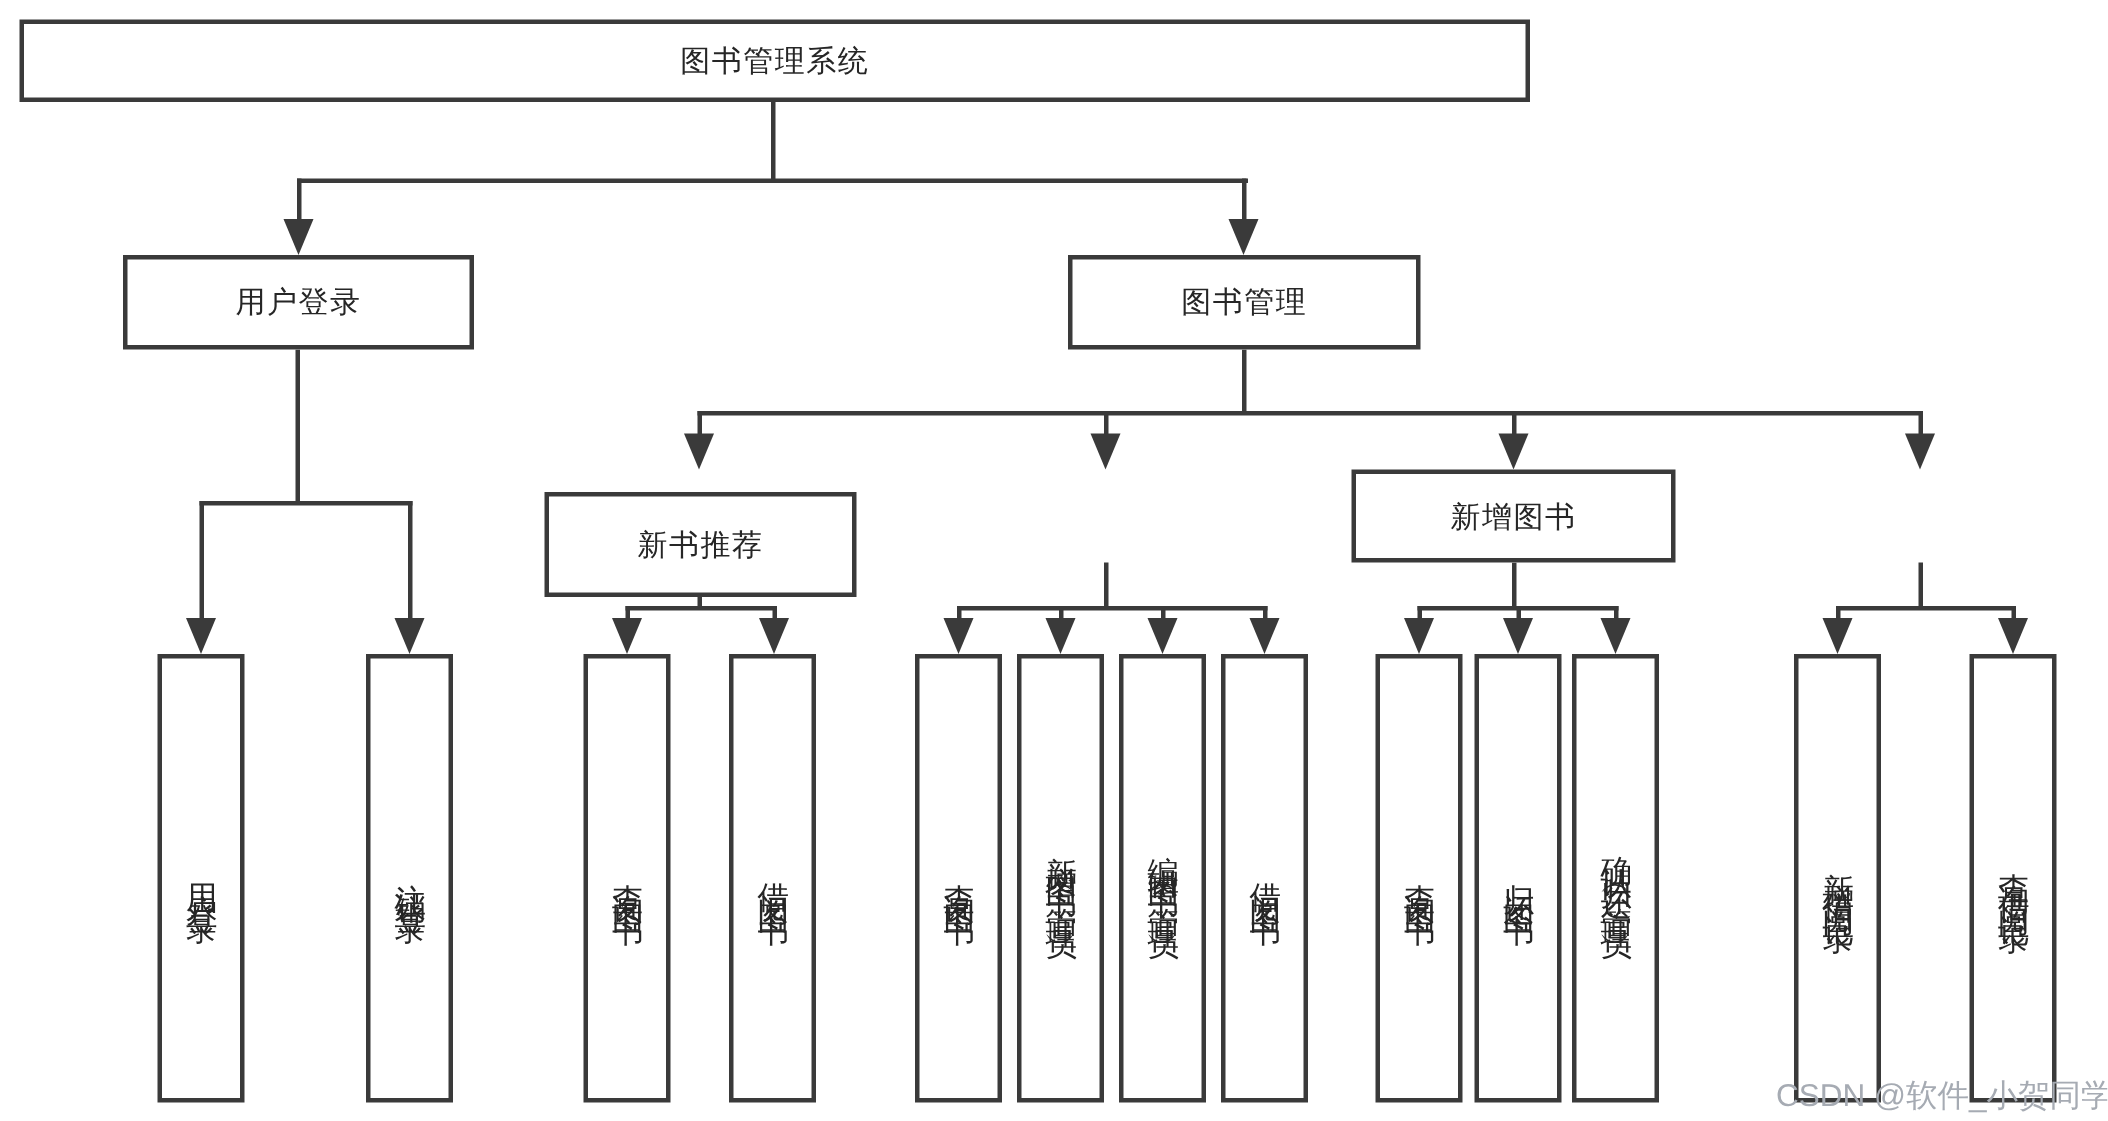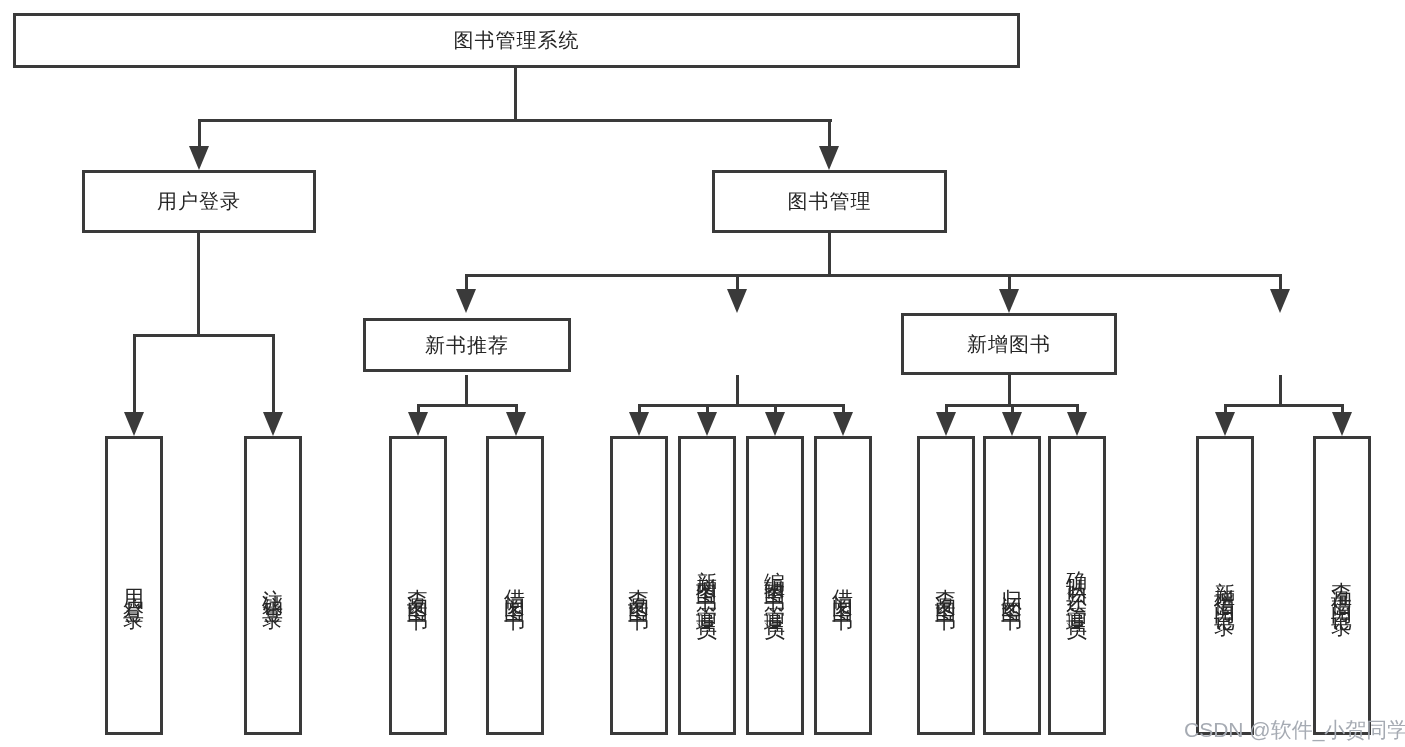--- a/index.html
+++ b/index.html
@@ -118,21 +118,21 @@
   <div class="cline" style="left:1341px;top:404px;width:3px;height:11px"></div>
   <div class="carrow" style="left:1215px;top:412px"></div>
   <div class="carrow" style="left:1332px;top:412px"></div>
 
   <div class="box hbox" style="left:13px;top:13px;width:1007px;height:55px">图书管理系统</div>
 
   <div class="box hbox" style="left:82px;top:170px;width:234px;height:63px">用户登录</div>
 
   <div class="box hbox" style="left:712px;top:170px;width:235px;height:63px">图书管理</div>
 
-  <div class="box hbox" style="left:363px;top:318px;width:208px;height:54px">新书推荐</div>
+  <div class="box hbox" style="left:363px;top:328px;width:208px;height:70px">新书推荐</div>
 
 
   <div class="box hbox" style="left:901px;top:313px;width:216px;height:62px">新增图书</div>
 
 
   <div class="box vbox" style="left:105px">用户登录</div>
 
   <div class="box vbox" style="left:244px">注销登录</div>
 
   <div class="box vbox" style="left:389px">查询图书</div>

